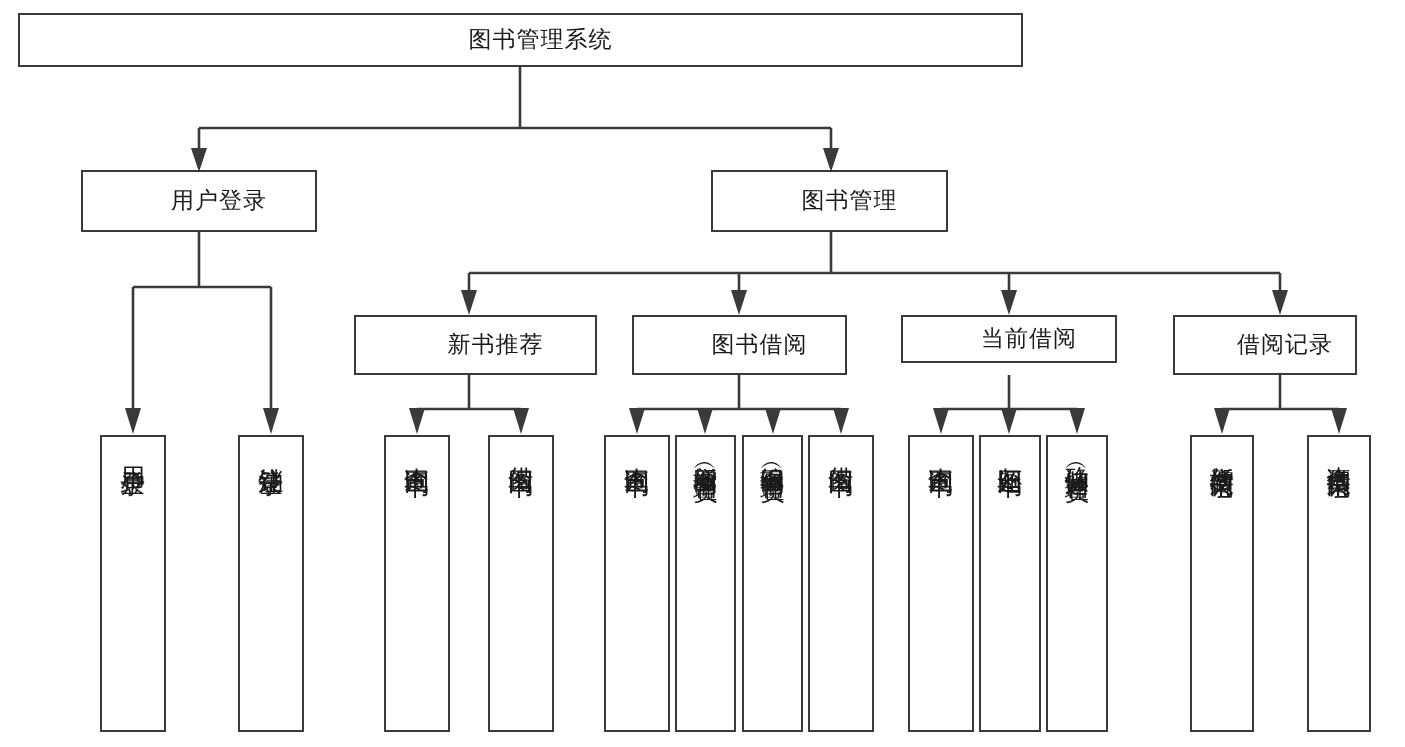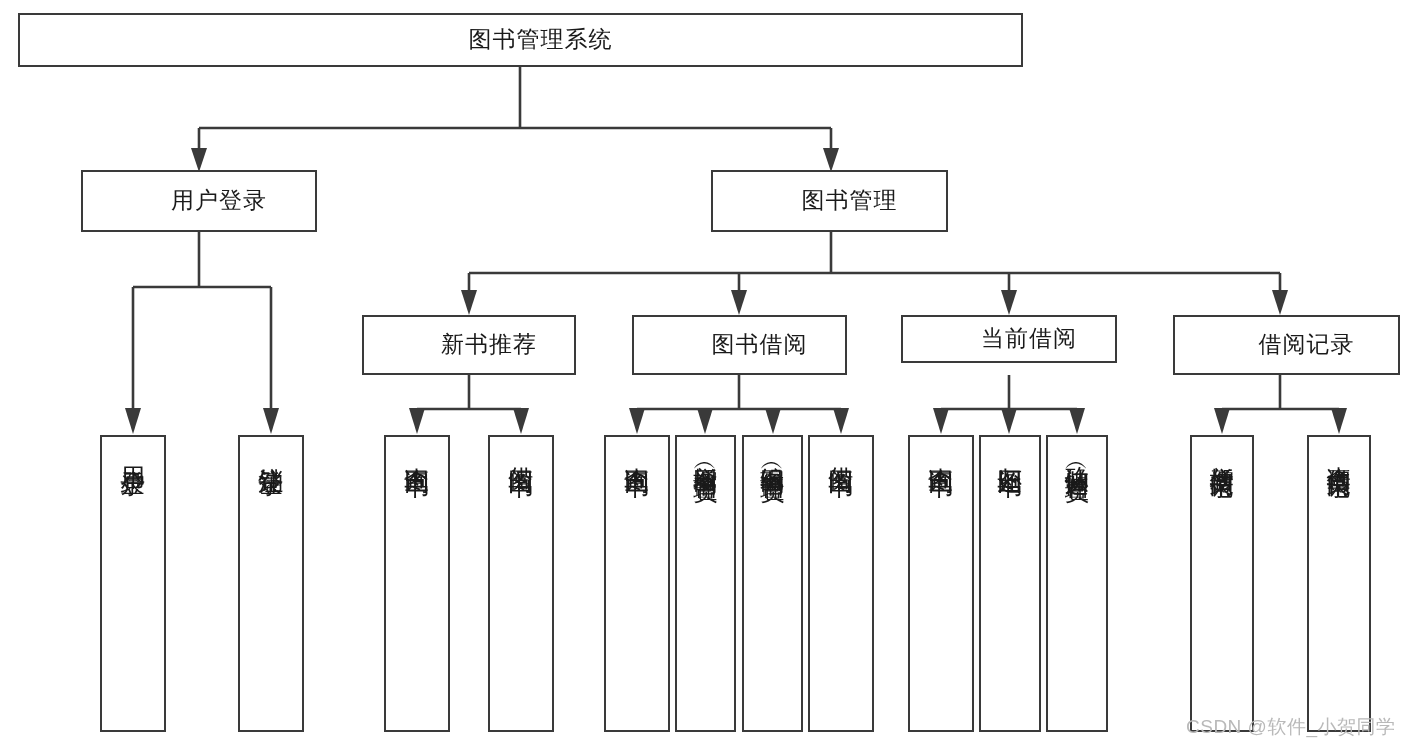--- a/index.html
+++ b/index.html
@@ -138,30 +138,30 @@
     <span class="label">图书管理系统</span>
   </div>
 
   <div class="node node-h" style="left:81px; top:170px; width:236px; height:62px;">
     <span class="label">用户登录</span>
   </div>
   <div class="node node-h" style="left:711px; top:170px; width:237px; height:62px;text-align:center;">
     <span class="label">图书管理</span>
   </div>
 
-  <div class="node node-h" style="left:362px; top:315px; width:214px; height:60px;">
+  <div class="node node-h" style="left:354px; top:315px; width:243px; height:60px;">
     <span class="label">新书推荐</span>
   </div>
   <div class="node node-h" style="left:632px; top:315px; width:215px; height:60px;">
     <span class="label">图书借阅</span>
   </div>
   <div class="node node-h" style="left:901px; top:315px; width:216px; height:48px;">
     <span class="label">当前借阅</span>
   </div>
-  <div class="node node-h" style="left:1173px; top:315px; width:227px; height:60px;">
+  <div class="node node-h" style="left:1173px; top:315px; width:184px; height:60px;">
     <span class="label">借阅记录</span>
   </div>
 
   <div class="node node-v" style="left:100px; top:435px; width:66px; height:297px;">
     <span class="label">用户登录</span>
   </div>
   <div class="node node-v" style="left:238px; top:435px; width:66px; height:297px;">
     <span class="label">注销登录</span>
   </div>
 
@@ -195,15 +195,14 @@
     <span class="label">确认归还（管理员）</span>
   </div>
 
   <div class="node node-v tall" style="left:1190px; top:435px; width:64px; height:297px;">
     <span class="label">新增借阅记录</span>
   </div>
   <div class="node node-v tall" style="left:1307px; top:435px; width:64px; height:297px;">
     <span class="label">查询借阅记录</span>
   </div>
 
-  <div class="watermark">CSDN @软件_小贺同学</div>
 
 </div>
 
 </body></html>

